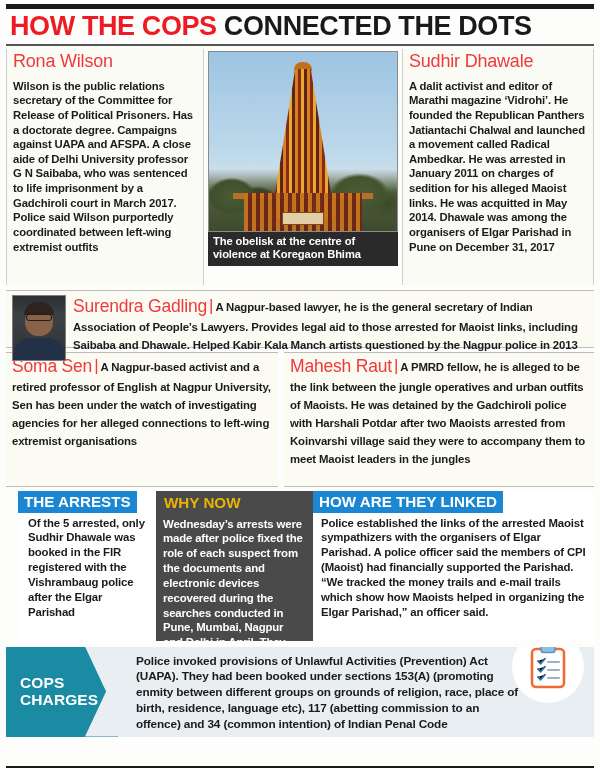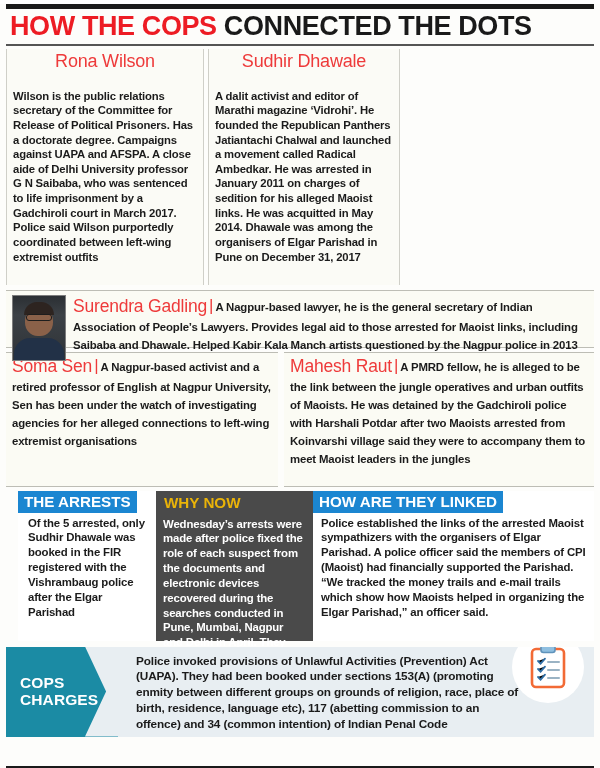--- a/index.html
+++ b/index.html
@@ -43,23 +43,22 @@
     border-left: 1px solid #cfcfc8;
     border-right: 1px solid #cfcfc8;
     padding: 2px 6px 0 6px;
   }
   .profile-col.right { flex: 0 0 192px; }
   .name-red {
     color: #ee3a3a;
     font-size: 18px;
     font-weight: normal;
     line-height: 1.12;
-    margin-bottom: 18px;
+    margin-bottom: 8px;
     letter-spacing: -0.2px;
-    text-align: center;
   }
   .body-txt {
     font-size: 11.3px;
     font-weight: bold;
     color: #1b1b1b;
     line-height: 1.295;
     letter-spacing: -0.15px;
   }
 
   
@@ -284,20 +283,32 @@
   </div>
   <div class="head-rule"></div>
 
   <div class="top-row">
 
     <div class="profile-col">
       <div class="name-red">Rona Wilson</div>
       <div class="body-txt">Wilson is the public relations secretary of the Committee for Release of Political Prisoners. Has a doctorate degree. Campaigns against UAPA and AFSPA. A close aide of Delhi University professor G N Saibaba, who was sentenced to life imprisonment by a Gadchiroli court in March 2017. Police said Wilson purportedly coordinated between left-wing extremist outfits</div>
     </div>
 
+    <div class="photo-col">
+      <div class="photo">
+        <div class="sky"></div>
+        <div class="trees"></div>
+        <div class="obelisk-cap"></div>
+        <div class="obelisk"></div>
+        <div class="rail"></div>
+        <div class="plinth"></div>
+        <div class="plinth-plate"></div>
+      </div>
+      <div class="caption">The obelisk at the centre of violence at Koregaon Bhima</div>
+    </div>
 
     <div class="profile-col right">
       <div class="name-red">Sudhir Dhawale</div>
       <div class="body-txt">A dalit activist and editor of Marathi magazine ‘Vidrohi’. He founded the Republican Panthers Jatiantachi Chalwal and launched a movement called Radical Ambedkar. He was arrested in January 2011 on charges of sedition for his alleged Maoist links. He was acquitted in May 2014. Dhawale was among the organisers of Elgar Parishad in Pune on December 31, 2017</div>
     </div>
   </div>
 
   <div class="band">
     <div class="band-photo">
       <div class="bp-body"></div>

